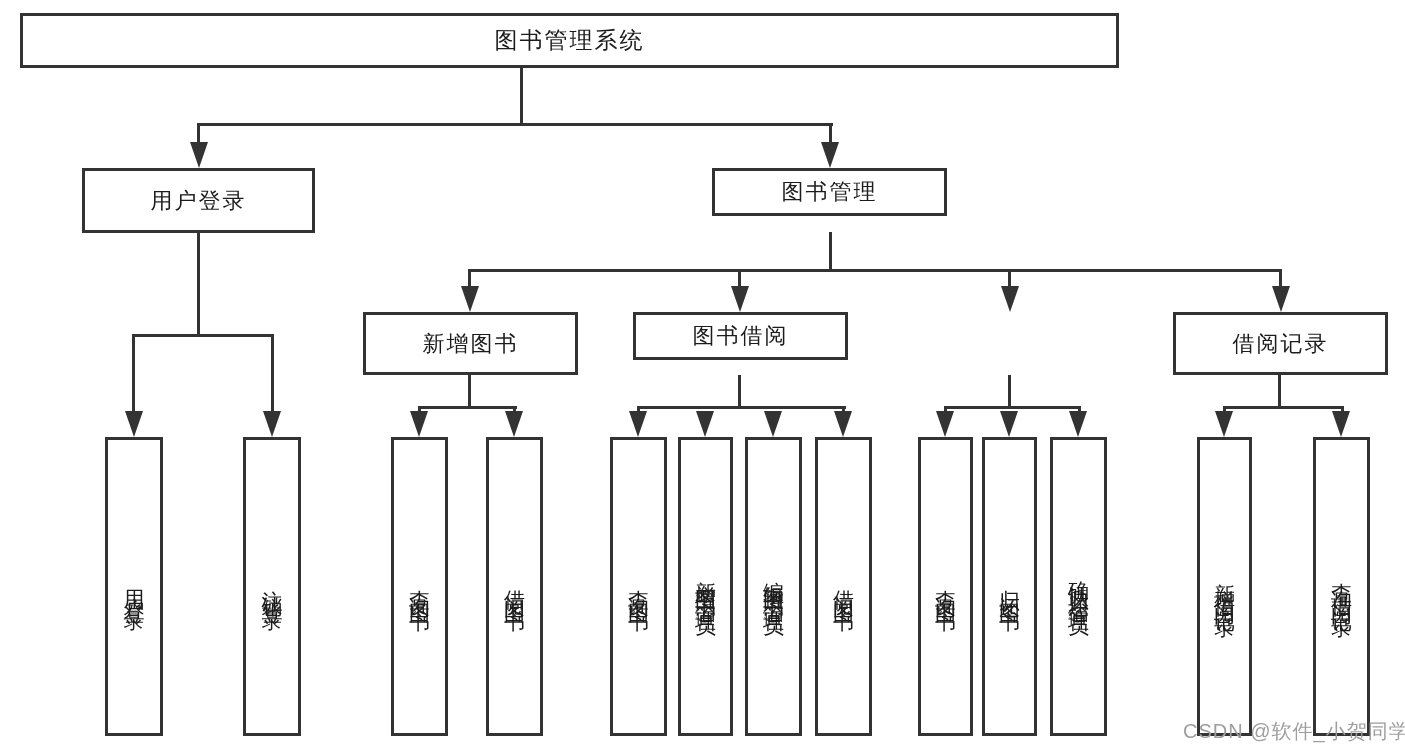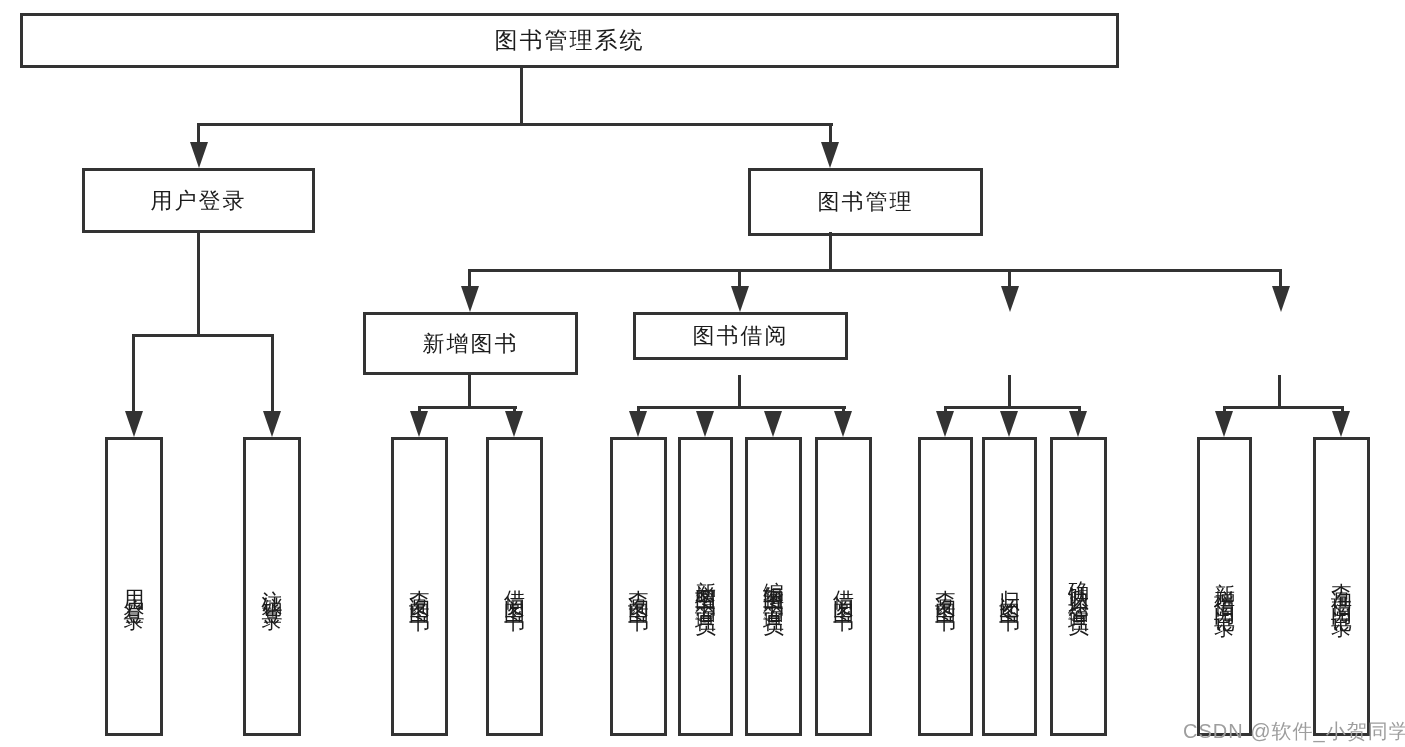--- a/index.html
+++ b/index.html
@@ -72,33 +72,36 @@
 <div id="stage">
 
   <div class="box-h" style="left:20px; top:13px; width:1099px; height:55px; font-size:23px;">
     <span>图书管理系统</span>
   </div>
 
   <div class="box-h" style="left:82px; top:168px; width:233px; height:65px;">
     <span>用户登录</span>
   </div>
 
-  <div class="box-h" style="left:748px; top:168px; width:235px; height:68px;">
+  <div class="box-h" style="left:712px; top:168px; width:235px; height:48px;">
     <span>图书管理</span>
   </div>
 
   <div class="box-h" style="left:363px; top:312px; width:215px; height:63px;">
     <span>新增图书</span>
   </div>
 
   <div class="box-h" style="left:633px; top:312px; width:215px; height:48px;">
     <span>图书借阅</span>
   </div>
 
 
+  <div class="box-h" style="left:1173px; top:312px; width:215px; height:63px;">
+    <span>借阅记录</span>
+  </div>
 
   <div class="box-v" style="left:105px; width:58px;">
     <span>用户登录</span>
   </div>
   <div class="box-v" style="left:243px; width:58px;">
     <span>注销登录</span>
   </div>
 
   <div class="box-v" style="left:391px; width:57px;">
     <span>查询图书</span>

